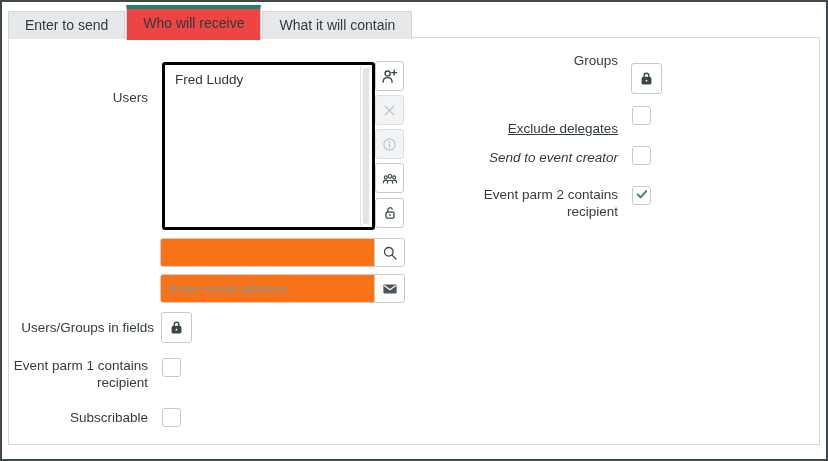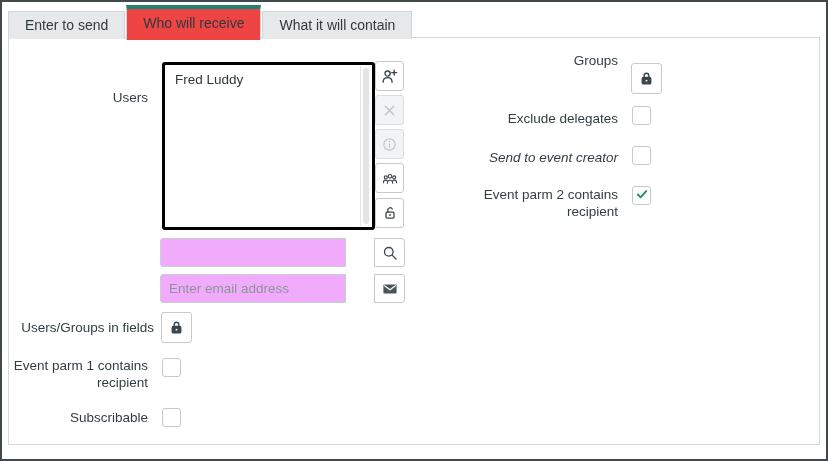--- a/index.html
+++ b/index.html
@@ -59,24 +59,24 @@
     display:flex;align-items:center;justify-content:center;
     color:#3a464c;cursor:pointer;padding:0;z-index:2;
   }
   .icon-btn.disabled{background:#f2f3f4;border-color:#dcdfe1;color:#c3c7ca;cursor:default;}
   .icon-btn svg{display:block;}
 
   .col-btn{left:373px;width:29px;height:30px;}
 
   
   .tbox{
-    position:absolute;box-sizing:border-box;height:29px;width:186px;left:158px;
+    position:absolute;box-sizing:border-box;height:29px;width:215px;left:158px;
     border:1px solid #c9ced1;border-radius:3px 0 0 3px;
     padding:0 8px;font-size:13.5px;font-family:"Liberation Sans",sans-serif;
-    color:#2e383c;outline:none;z-index:2;background:#f0abfc;
+    color:#2e383c;outline:none;z-index:2;background:#f97316;
   }
   .tbox::placeholder{color:#8d9499;opacity:1;}
   .group-btn{height:29px;width:31px;border-radius:0 3px 3px 0;}
 
   
   .checkbox{
     position:absolute;width:19px;height:19px;box-sizing:border-box;
     border:1px solid #c5c9cc;border-radius:3px;background:#fff;cursor:pointer;z-index:2;
     display:flex;align-items:center;justify-content:center;
   }
@@ -197,21 +197,21 @@
   <button class="icon-btn" style="left:629px;top:61px;width:31px;height:31px;">
     <span>
       <svg width="17" height="17" viewBox="0 0 16 16" fill="none" stroke="currentColor" stroke-width="1.3" stroke-linecap="round">
         <rect x="4" y="7.1" width="8" height="6" rx="1.1" fill="currentColor"></rect>
         <path d="M5.8 7.1V5.3a2.2 2.2 0 0 1 4.4 0v1.8"></path>
         <circle cx="8" cy="10" r="0.9" fill="#fff" stroke="none"></circle>
       </svg>
     </span>
   </button>
 
-  <div class="flabel" style="left:416px;top:108px;width:200px;">Exclude delegates</div>
+  <div class="flabel" style="left:416px;top:118px;width:200px;text-decoration:underline;">Exclude delegates</div>
   <div class="checkbox" style="left:630px;top:104px;">
     
   </div>
 
   <div class="flabel" style="left:416px;top:147px;width:200px;font-style:italic;">Send to event creator</div>
   <div class="checkbox" style="left:630px;top:144px;">
     
   </div>
 
   <div class="flabel" style="left:446px;top:184px;width:170px;">Event parm 2 contains recipient</div>

